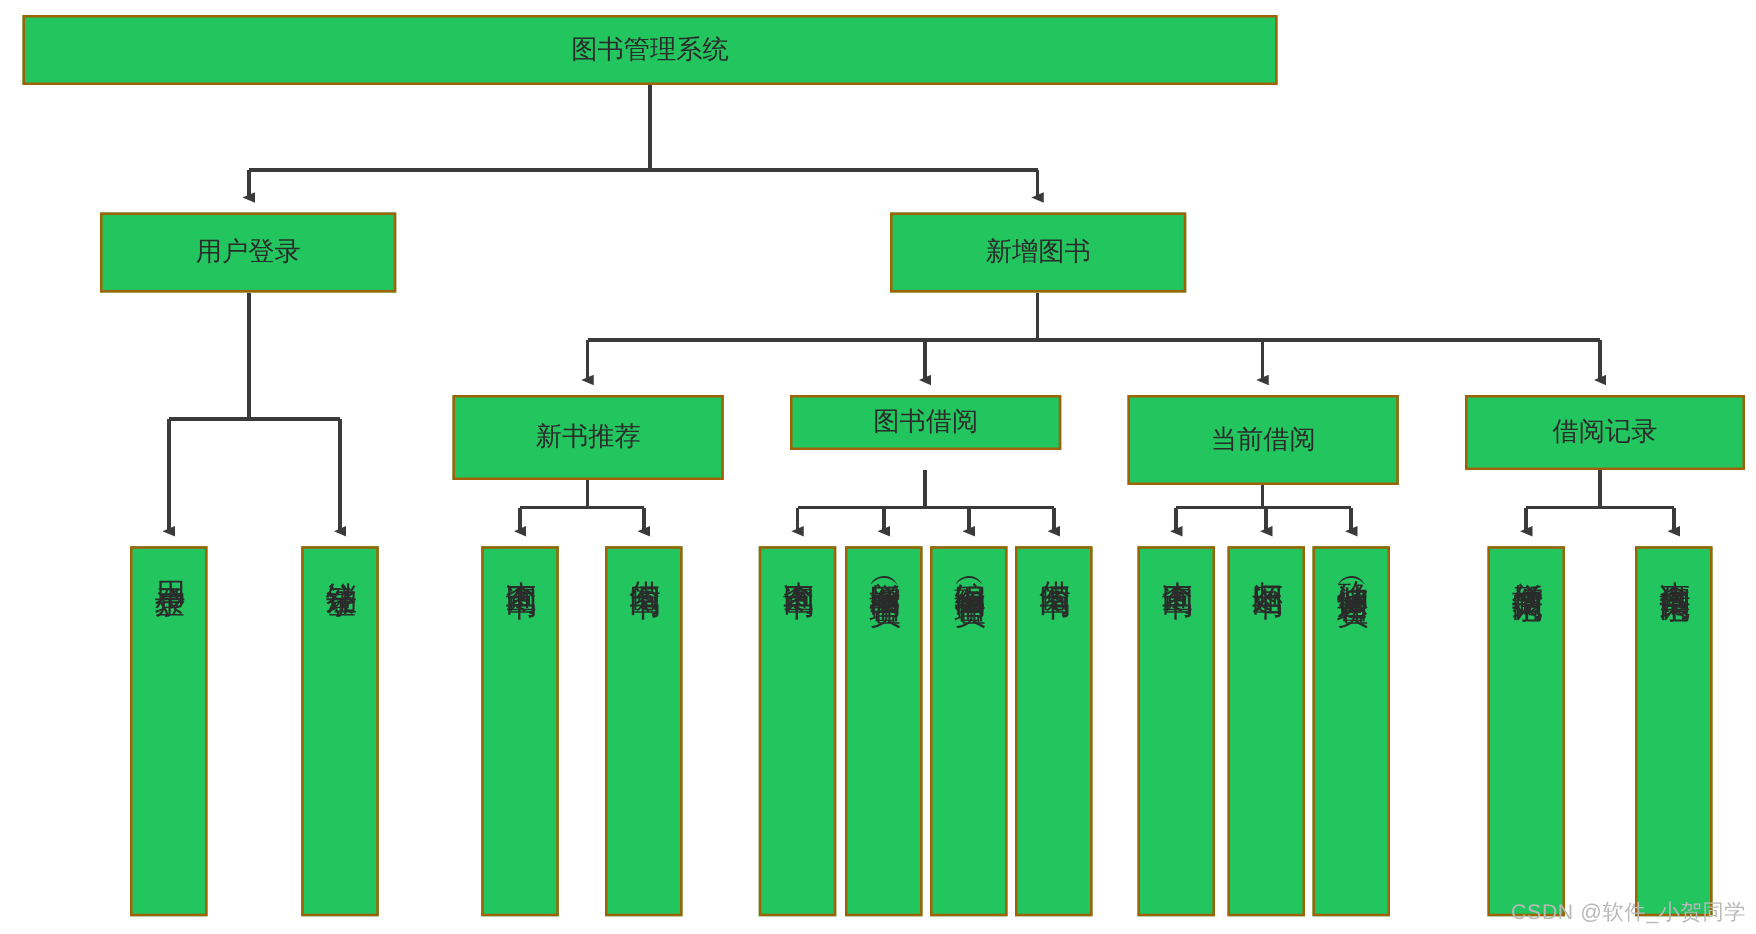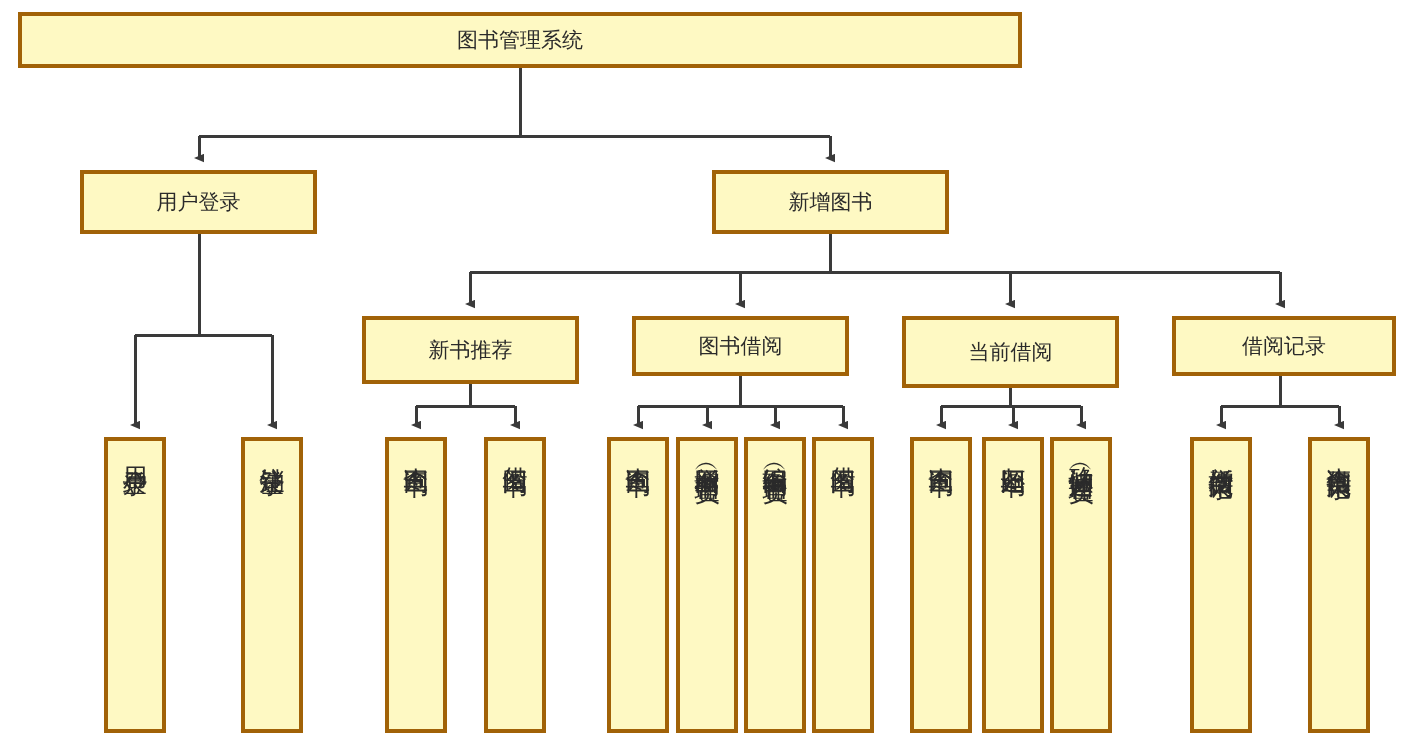--- a/index.html
+++ b/index.html
@@ -24,22 +24,22 @@
     position: absolute;
     left: 0;
     top: 0;
     width: 1405px;
     height: 747px;
     pointer-events: none;
   }
   .node {
     position: absolute;
     box-sizing: border-box;
-    background: #fef9c3;
-    border: 4px solid #a16207;
+    background: #22c55e;
+    border: 2px solid #a16207;
     display: flex;
     align-items: center;
     justify-content: center;
     overflow: hidden;
   }
   .node-label {
     color: #2b2b2b;
     text-align: center;
     line-height: 1.12;
     white-space: nowrap;
@@ -139,21 +139,21 @@
   <div class="node h" id="node-l2-0" style="left: 80px; top: 170px; width: 237px; height: 64px;">
     <span class="node-label">用户登录</span>
   </div>
   <div class="node h" id="node-l2-1" style="left: 712px; top: 170px; width: 237px; height: 64px;">
     <span class="node-label">新增图书</span>
   </div>
 
   <div class="node h" id="node-l3-0" style="left: 362px; top: 316px; width: 217px; height: 68px;">
     <span class="node-label">新书推荐</span>
   </div>
-  <div class="node h" id="node-l3-1" style="left: 632px; top: 316px; width: 217px; height: 60px;">
+  <div class="node h" id="node-l3-1" style="left: 632px; top: 316px; width: 217px; height: 44px;">
     <span class="node-label">图书借阅</span>
   </div>
   <div class="node h" id="node-l3-2" style="left: 902px; top: 316px; width: 217px; height: 72px;">
     <span class="node-label">当前借阅</span>
   </div>
   <div class="node h" id="node-l3-3" style="left: 1172px; top: 316px; width: 224px; height: 60px;">
     <span class="node-label">借阅记录</span>
   </div>
 
   <div class="node v" id="node-leaf-0" style="left: 104px; top: 437px; width: 62px; height: 296px;">
@@ -189,13 +189,14 @@
   <div class="node v" id="node-leaf-10" style="left: 1050px; top: 437px; width: 62px; height: 296px;">
     <span class="node-label">确认归还（管理员）</span>
   </div>
   <div class="node v" id="node-leaf-11" style="left: 1190px; top: 437px; width: 62px; height: 296px;">
     <span class="node-label">新增借阅记录</span>
   </div>
   <div class="node v" id="node-leaf-12" style="left: 1308px; top: 437px; width: 62px; height: 296px;">
     <span class="node-label">查询借阅记录</span>
   </div>
 
+  <div id="watermark">CSDN @软件_小贺同学</div>
 </div>
 
 </body></html>

